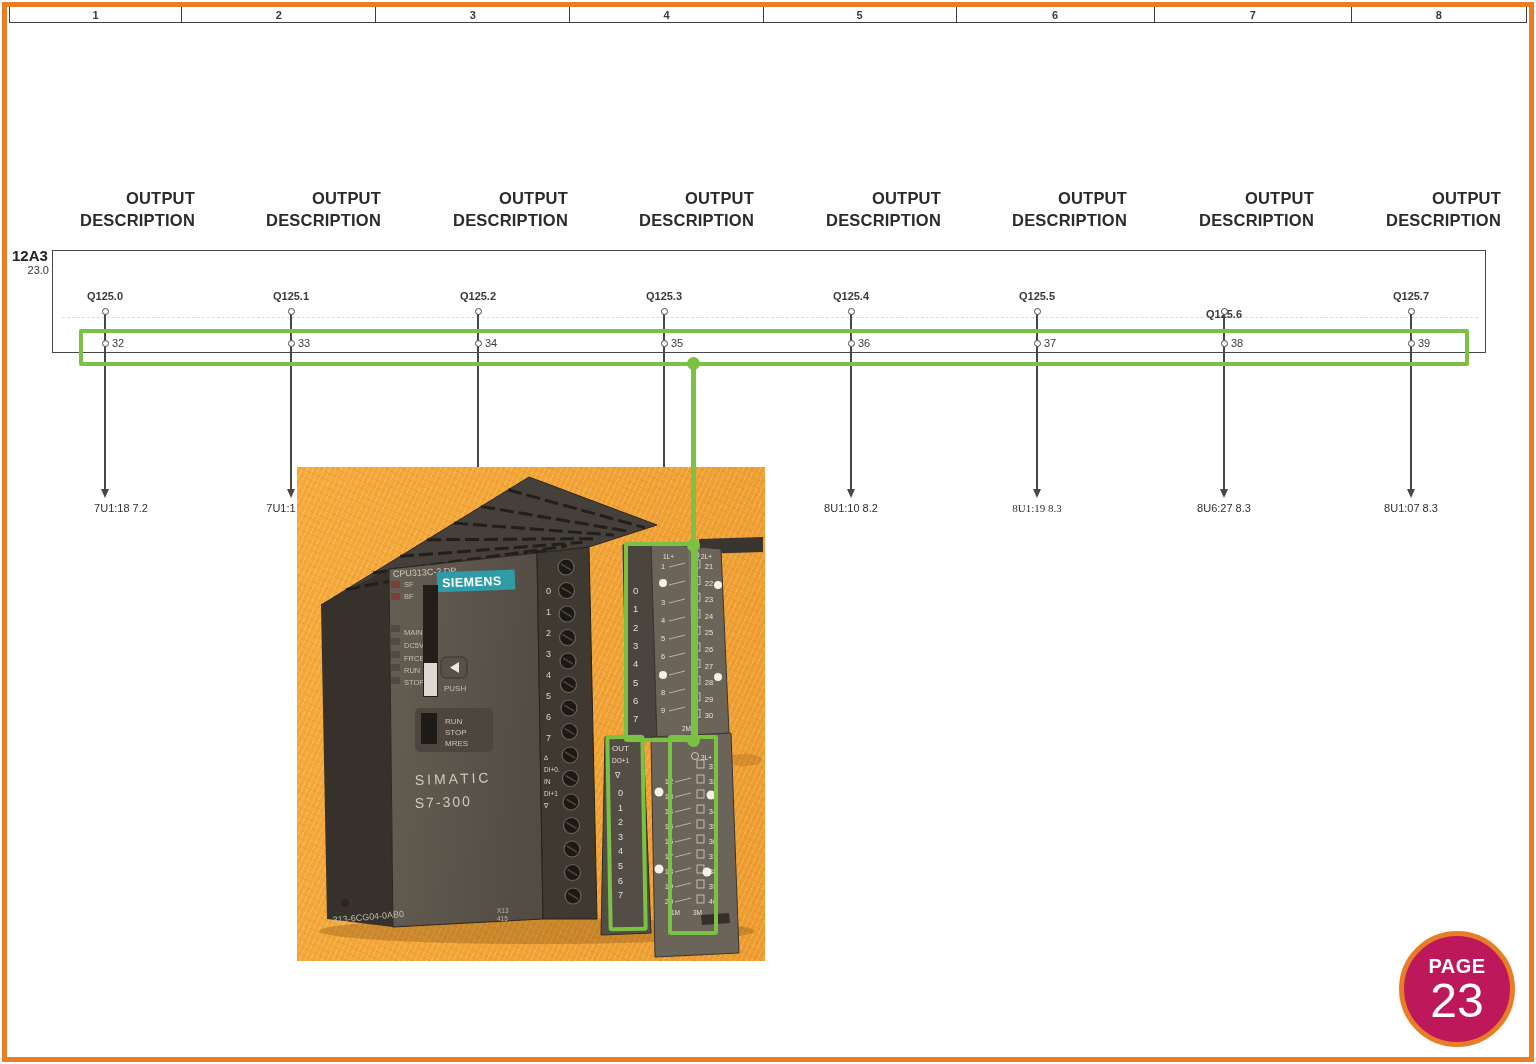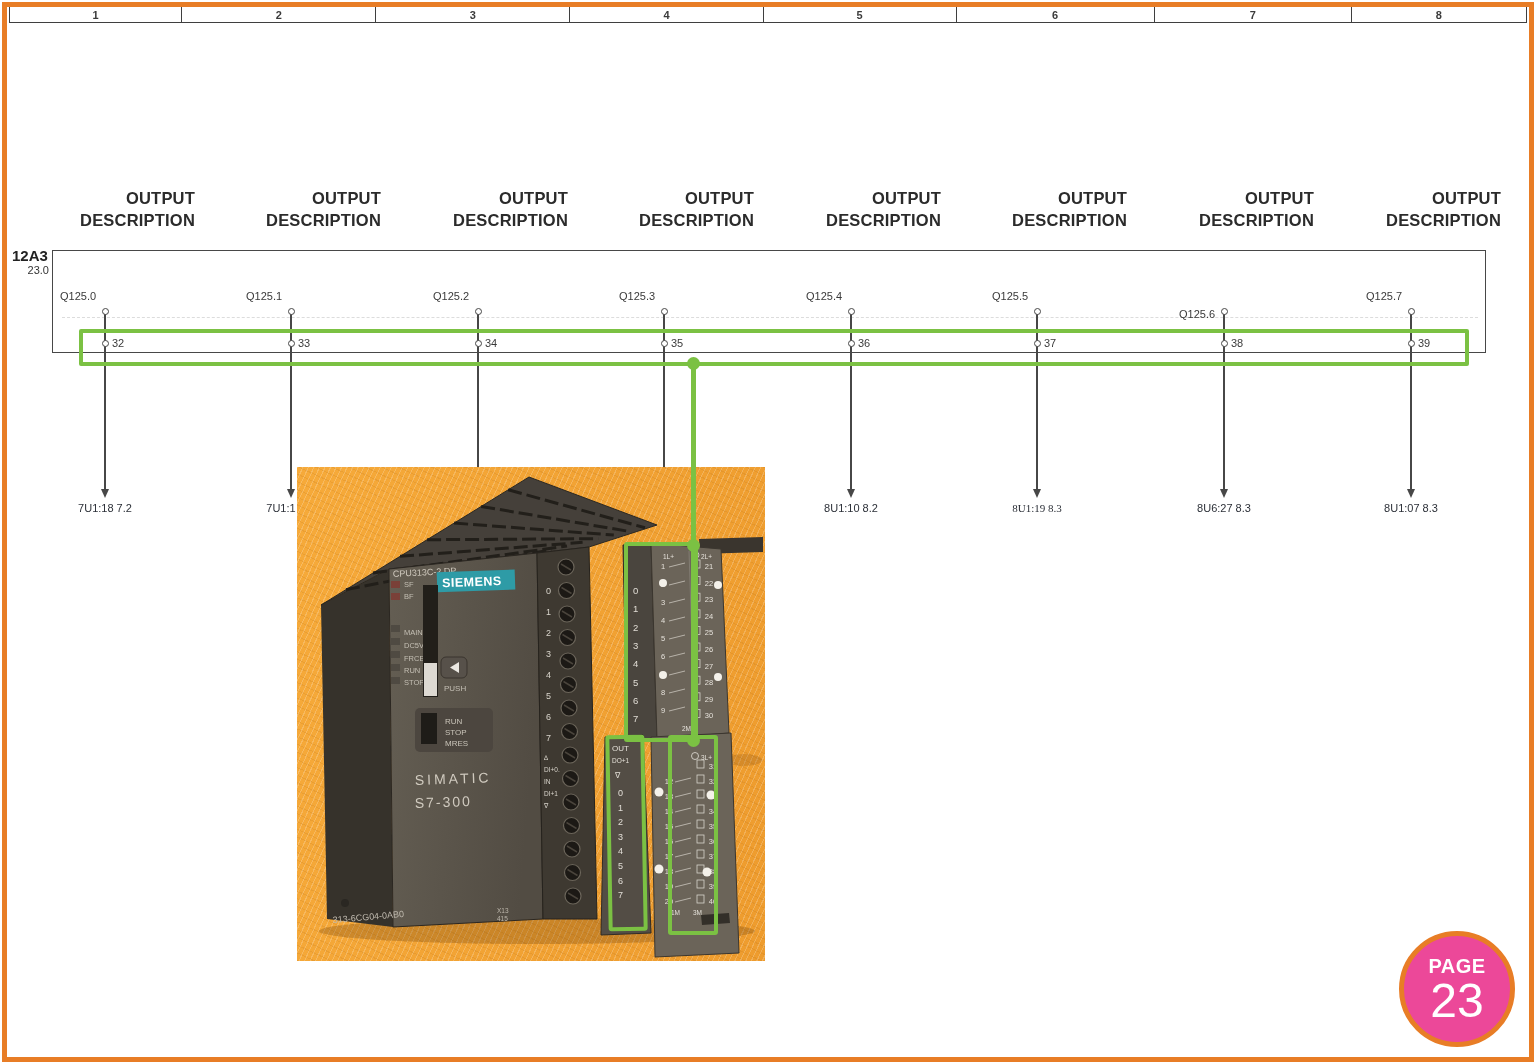--- a/index.html
+++ b/index.html
@@ -14,21 +14,21 @@
   .ruler-cell:last-child{border-right:none;}
   
   .rail-tag{position:absolute;left:12px;top:247px;font-size:15px;font-weight:700;color:#222;z-index:2;}
   .rail-sub{position:absolute;left:12px;top:264px;width:37px;text-align:right;font-size:11px;color:#333;z-index:2;}
   .main-rect{position:absolute;left:52px;top:250px;width:1434px;height:103px;
              border:1.5px solid #474747;box-sizing:border-box;z-index:1;background:transparent;}
   .faint-line{position:absolute;left:62px;top:317px;width:1416px;border-top:1px dashed #dcdcdc;z-index:1;}
   
   .desc{position:absolute;text-align:right;font-size:16.5px;font-weight:700;color:#2b2b2b;
         line-height:22px;letter-spacing:.2px;z-index:2;}
-  .sig{position:absolute;text-align:left;font-size:11px;color:#3a3a3a;z-index:2;}
+  .sig{position:absolute;text-align:center;font-size:11px;color:#3a3a3a;z-index:2;font-weight:bold;}
   .node{position:absolute;width:7px;height:7px;border:1.4px solid #474747;border-radius:50%;
         background:#fff;box-sizing:border-box;z-index:3;}
   .vline{position:absolute;background:#474747;z-index:2;}
   .tnum{position:absolute;font-size:11px;color:#3a3a3a;z-index:3;}
   .arrow{position:absolute;width:0;height:0;border-left:4.5px solid transparent;
          border-right:4.5px solid transparent;border-top:9px solid #474747;z-index:2;}
   .dest{position:absolute;text-align:center;font-size:11px;color:#2c3038;z-index:2;white-space:nowrap;}
   
   .photo{position:absolute;left:297px;top:467px;width:468px;height:494px;z-index:5;
          background-image:
@@ -41,21 +41,21 @@
   .g-box{position:absolute;left:79px;top:329px;width:1390px;height:37px;
          border:4px solid #7BC143;box-sizing:border-box;z-index:10;border-radius:2px;}
   .g-vline{position:absolute;left:691px;top:363px;width:5px;height:380px;background:#7BC143;z-index:11;}
   .g-dot{position:absolute;width:13px;height:13px;border-radius:50%;background:#7BC143;z-index:12;}
   .g-rect{position:absolute;border:4px solid #7BC143;box-sizing:border-box;z-index:11;border-radius:3px;}
   .g-rect.t{left:624px;top:542px;width:74px;height:200px;}
   .g-rect.l{left:607px;top:735px;width:39px;height:196px;transform:rotate(-1deg);}
   .g-rect.r{left:668px;top:735px;width:50px;height:200px;}
   
   .badge{position:absolute;left:1399px;top:931px;width:116px;height:116px;border-radius:50%;
-         background:#ec4899;border:5px solid #E87D26;box-sizing:border-box;z-index:45;
+         background:#be185d;border:5px solid #E87D26;box-sizing:border-box;z-index:45;
          text-align:center;color:#fff;}
   .badge-label{margin-top:19px;font-size:20px;font-weight:700;letter-spacing:.5px;}
   .badge-num{font-size:48px;font-weight:300;line-height:46px;}
 </style>
 </head>
 <body>
 
 <div class="page">
   <div class="ruler" id="ruler">
       <div class="ruler-cell" style="flex: 172 0 0px;">1</div>
@@ -77,21 +77,21 @@
       <div class="desc" style="left: 35px; top: 187px; width: 160px;">
         <div>OUTPUT</div>
         <div>DESCRIPTION</div>
       </div>
       <div class="sig" style="left: 60px; top: 290px; width: 90px;">Q125.0</div>
       <div class="vline" style="left: 104.2px; top: 311px; width: 1.6px; height: 179px;"></div>
       <div class="node" style="left: 101.5px; top: 307.5px;"></div>
       <div class="node" style="left: 101.5px; top: 339.5px;"></div>
       <div class="tnum" style="left: 112px; top: 337px;">32</div>
       <div class="arrow" style="left: 100.5px; top: 489px;"></div>
-      <div class="dest" style="left: 45px; top: 502px; width: 120px;">7U1:18 7.2</div>
+      <div class="dest" style="left: 61px; top: 502px; width: 120px;">7U1:18 7.2</div>
       <div class="desc" style="left: 221px; top: 187px; width: 160px;">
         <div>OUTPUT</div>
         <div>DESCRIPTION</div>
       </div>
       <div class="sig" style="left: 246px; top: 290px; width: 90px;">Q125.1</div>
       <div class="vline" style="left: 290.2px; top: 311px; width: 1.6px; height: 179px;"></div>
       <div class="node" style="left: 287.5px; top: 307.5px;"></div>
       <div class="node" style="left: 287.5px; top: 339.5px;"></div>
       <div class="tnum" style="left: 298px; top: 337px;">33</div>
       <div class="arrow" style="left: 286.5px; top: 489px;"></div>

